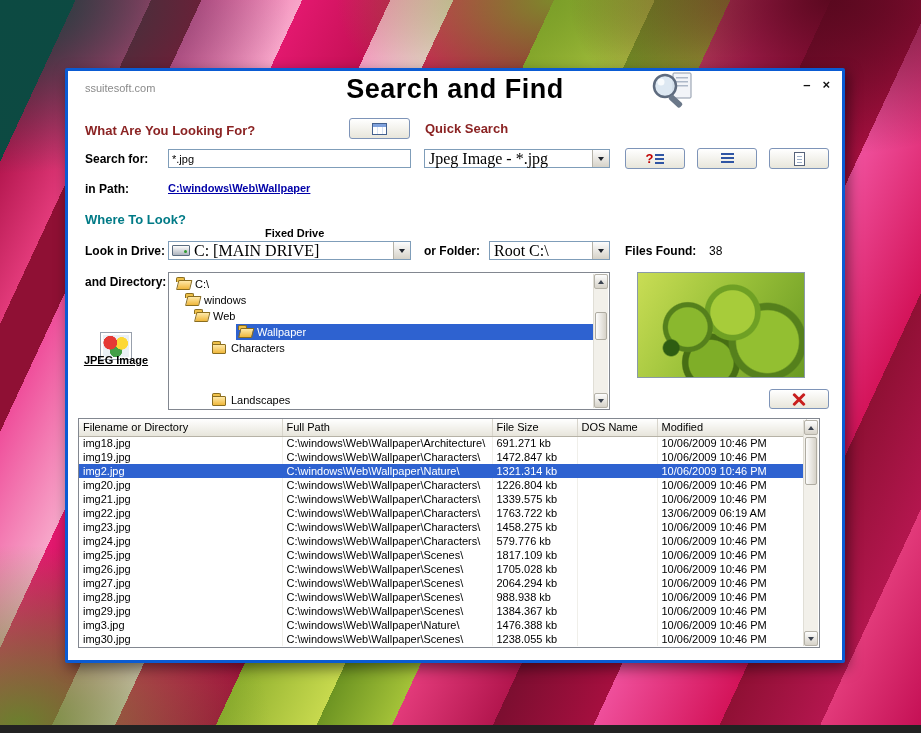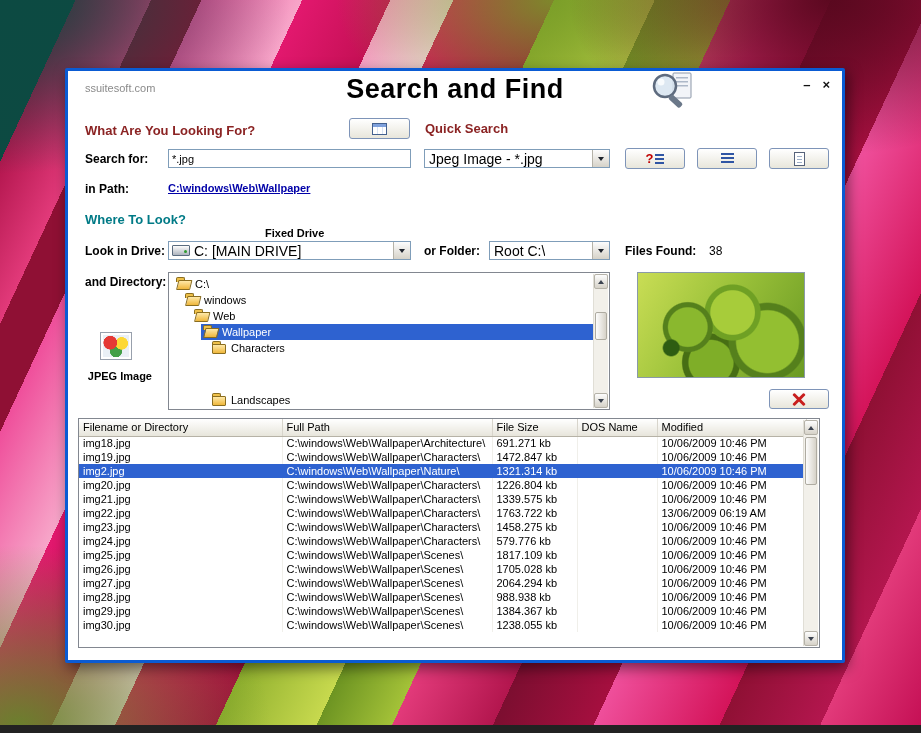--- a/index.html
+++ b/index.html
@@ -51,21 +51,21 @@
   .val { font-size:12px; color:#000; }
 
   .text-input {
     font-family:inherit; font-size:11px; padding:7px 3px;
     border:1px solid #7F9DB9; background:#fff; outline:none;
   }
   .combo {
     height:19px; background:#fff; border:1px solid #7F9DB9;
     display:flex; align-items:center; cursor:pointer;
   }
-  .combo-value { font-size:14px; padding-left:4px; white-space:nowrap; overflow:hidden; }
+  .combo-value { font-size:16px; padding-left:4px; white-space:nowrap; overflow:hidden;font-family:Liberation Serif, serif; }
   .combo-btn {
     margin-left:auto; width:17px; align-self:stretch;
     background:linear-gradient(#FDFDFD,#D6D2C8); border-left:1px solid #B5B2A8;
     display:flex; align-items:center; justify-content:center; flex:0 0 17px;
   }
   .arr-down   { width:0;height:0;border-left:3.5px solid transparent;border-right:3.5px solid transparent;border-top:4px solid #1d222b; }
   .arr-down-s { width:0;height:0;border-left:3px solid transparent;border-right:3px solid transparent;border-top:4px solid #3c4350; }
   .arr-up     { width:0;height:0;border-left:3px solid transparent;border-right:3px solid transparent;border-bottom:4px solid #3c4350; }
 
   .xp-btn {
@@ -95,21 +95,21 @@
   .path-link { font-size:11px; font-weight:bold; color:#0000A8; text-decoration:underline; cursor:pointer; white-space:nowrap; }
 
   .drive-icon { width:18px; height:11px; margin-left:3px; flex:0 0 18px; position:relative;
     background:linear-gradient(#FDFDFD,#AEB4BE); border:1px solid #5A6B7F; border-radius:1px; }
   .drive-icon::after { content:""; position:absolute; right:2px; top:3.5px; width:3px; height:3px; background:#2F9B2F; border-radius:50%; }
 
   .tree-box { background:#fff; border:1px solid #828790; }
   .tree-items { position:absolute; left:0; top:0; bottom:0; right:16px; overflow:hidden; padding-top:3px; }
   .tree-row { height:16px; display:flex; align-items:center; cursor:pointer; }
   .tree-inner { display:flex; align-items:center; gap:5px; flex:1; height:16px; padding-left:2px; }
-  .tree-inner.selected { background:#2E62D0; }
+  .tree-inner.selected { background:#2E62D0;margin-left:35px; }
   .tree-inner.selected .tree-label { color:#fff; }
   .tree-label { font-size:11px; color:#000; white-space:nowrap; }
   .folder { position:relative; width:14px; height:10px; flex:0 0 14px; margin-top:2px; }
   .folder::before { content:""; position:absolute; left:0; top:-3px; width:7px; height:4px;
     background:#EFC14A; border:1px solid #8A6D1F; border-bottom:none; border-radius:2px 2px 0 0; }
   .folder::after { content:""; position:absolute; inset:0;
     background:linear-gradient(#FFE9A8,#EFB73C); border:1px solid #8A6D1F; border-radius:1px; }
   .folder.open::after { transform:skewX(-14deg); transform-origin:bottom; }
 
   .vscroll { position:absolute; top:1px; right:1px; bottom:1px; width:15px; background:#F2F0EA; border-left:1px solid #E0DED6; cursor:pointer; }
@@ -289,21 +289,21 @@
         <div class="scroll-thumb" style="top:38px; height:28px;"></div>
         <div class="scroll-btn bottom">
             <span class="arr-down-s"></span>
           </div>
       </div>
     </div>
 
     <div class="jpeg-icon" style="left:32px; top:261px;">
         <span class="art"></span>
       </div>
-    <div class="lbl sm" style="left:12px; top:299px; width:72px; text-align:right;">JPEG Image</div>
+    <div class="lbl sm" style="left:12px; top:283px; width:72px; text-align:center;text-decoration:underline;">JPEG Image</div>
 
     <div class="preview" style="left:569px; top:201px; width:168px; height:106px;"></div>
     <button class="xp-btn" style="left:701px; top:318px; width:60px; height:20px;">
       <span class="x-icon"></span>
     </button>
 
     <div class="results-wrap" style="left:10px; top:347px; width:742px; height:230px;">
       <table class="results">
         <thead>
             <tr>
@@ -400,20 +400,27 @@
               <td>10/06/2009 10:46 PM</td>
             </tr>
             <tr>
               <td>img29.jpg</td>
               <td>C:\windows\Web\Wallpaper\Scenes\</td>
               <td>1384.367 kb</td>
               <td></td>
               <td>10/06/2009 10:46 PM</td>
             </tr>
             <tr>
+              <td>img3.jpg</td>
+              <td>C:\windows\Web\Wallpaper\Nature\</td>
+              <td>1476.388 kb</td>
+              <td></td>
+              <td>10/06/2009 10:46 PM</td>
+            </tr>
+            <tr>
               <td>img30.jpg</td>
               <td>C:\windows\Web\Wallpaper\Scenes\</td>
               <td>1238.055 kb</td>
               <td></td>
               <td>10/06/2009 10:46 PM</td>
             </tr>
           </tbody>
       </table>
       <div class="vscroll">
         <div class="scroll-btn top">

